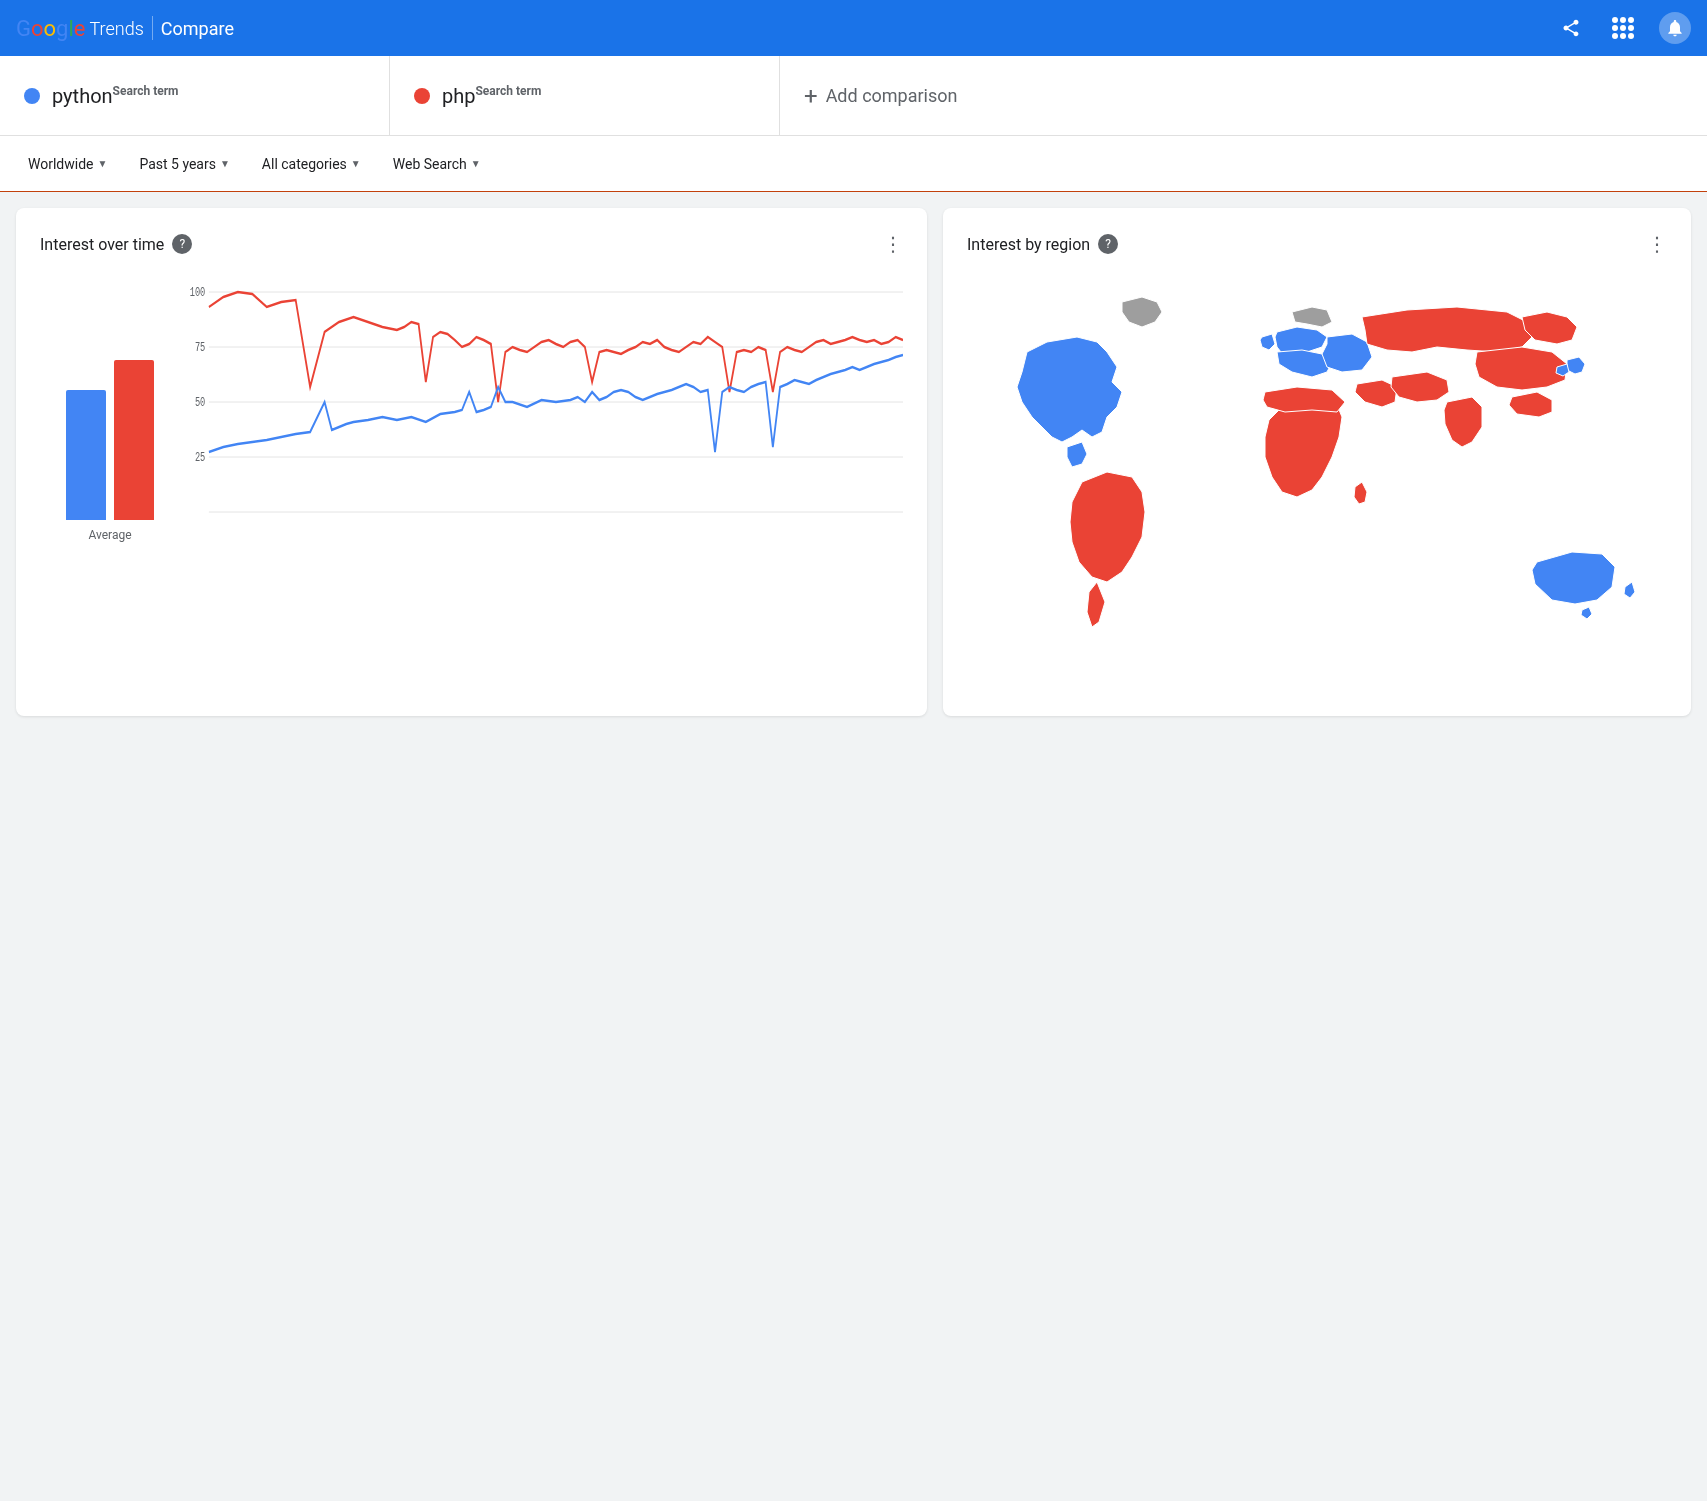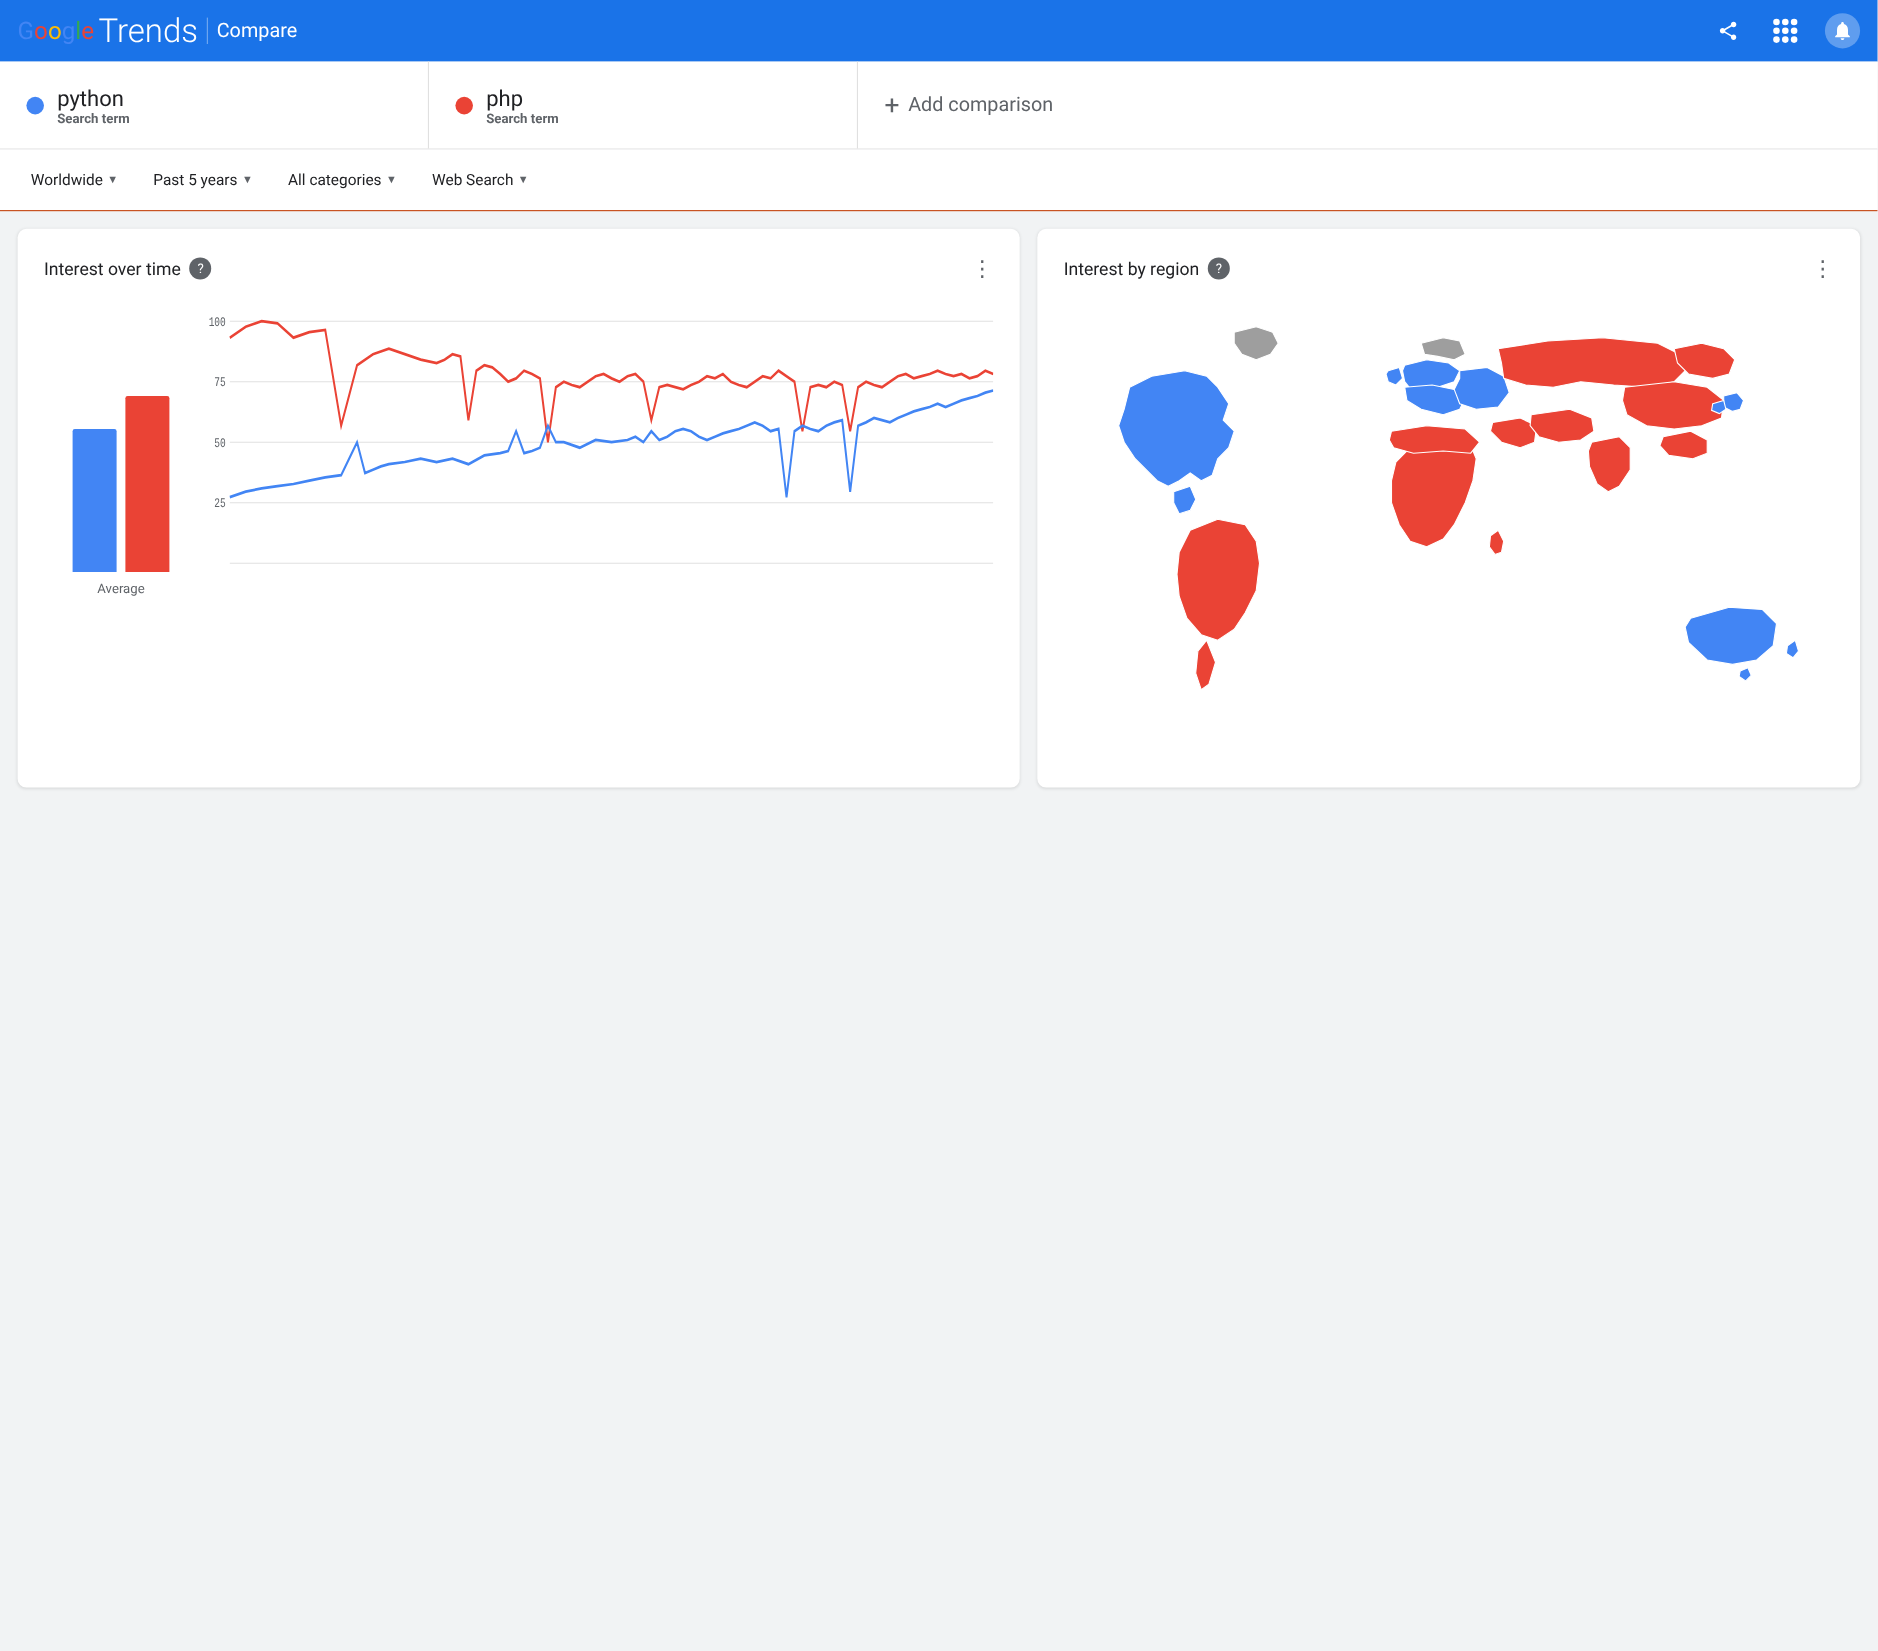--- a/index.html
+++ b/index.html
@@ -18,21 +18,21 @@
       display: flex;
       align-items: center;
       gap: 4px;
       font-size: 22px;
       color: white;
     }
     .g-blue { color: #4285f4; }
     .g-red { color: #ea4335; }
     .g-yellow { color: #fbbc04; }
     .g-green { color: #34a853; }
-    .trends-text { color: white; font-size: 30px; font-weight: 300; }
+    .trends-text { color: white; font-size: 18px; font-weight: 300; }
     .header-divider {
       width: 1px;
       height: 24px;
       background: rgba(255,255,255,0.4);
       margin: 0 8px;
     }
     .header-title {
       color: white;
       font-size: 18px;
       font-weight: 400;
@@ -80,21 +80,20 @@
       gap: 12px;
     }
     .term-dot {
       width: 16px;
       height: 16px;
       border-radius: 50%;
       flex-shrink: 0;
     }
     .term-info {
       display: flex;
-      flex-direction: column;
     }
     .term-name {
       font-size: 20px;
       font-weight: 400;
       color: #202124;
     }
     .term-type {
       font-size: 12px;
       color: #5f6368;
       font-weight: bold;

